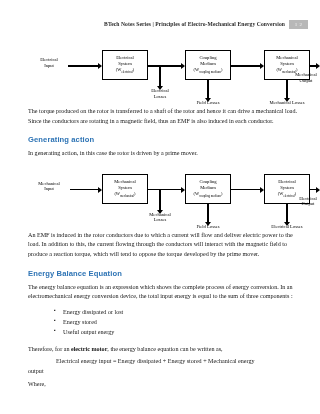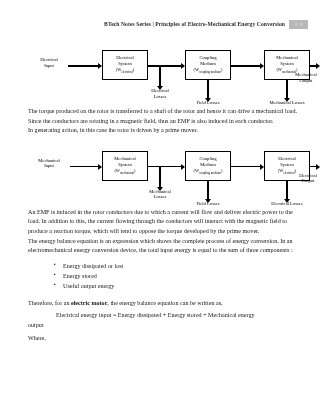--- a/index.html
+++ b/index.html
@@ -242,20 +242,21 @@
       <div class="h-arrow" style="left:282px; top:24px; width:6px;"></div>
       <div class="io-label" style="left:258px; top:31px; width:40px;">
         <span>Mechanical</span><br><span>Output</span>
       </div>
 
     </div>
   </div>
 
   <p class="body-text para-block">The torque produced on the rotor is transferred to a shaft of the rotor and hence it can drive a mechanical load. Since the conductors are rotating in a magnetic field, thus an EMF is also induced in each conductor.</p>
 
+  <h2 class="section-heading">Generating action</h2>
 
   <p class="body-text">In generating action, in this case the rotor is driven by a prime mover.</p>
 
   <div class="diagram">
     <div class="diagram-inner">
 
       <div class="io-label" style="left:2px; top:16px; width:38px;">
         <span>Mechanical</span><br><span>Input</span>
       </div>
       <div class="h-arrow" style="left:42px; top:24px; width:28px;"></div>
@@ -292,20 +293,21 @@
       <div class="h-arrow" style="left:282px; top:24px; width:6px;"></div>
       <div class="io-label" style="left:262px; top:31px; width:36px;">
         <span>Electrical</span><br><span>Output</span>
       </div>
 
     </div>
   </div>
 
   <p class="body-text para-block">An EMF is induced in the rotor conductors due to which a current will flow and deliver electric power to the load. In addition to this, the current flowing through the conductors will interact with the magnetic field to produce a reaction torque, which will tend to oppose the torque developed by the prime mover.</p>
 
+  <h2 class="section-heading">Energy Balance Equation</h2>
 
   <p class="body-text">The energy balance equation is an expression which shows the complete process of energy conversion. In an electromechanical energy conversion device, the total input energy is equal to the sum of three components :</p>
 
   <ul class="bullets">
     <li>Energy dissipated or lost</li>
     <li>Energy stored</li>
     <li>Useful output energy</li>
   </ul>
 
   <p class="body-text" style="margin-top:8px;">

